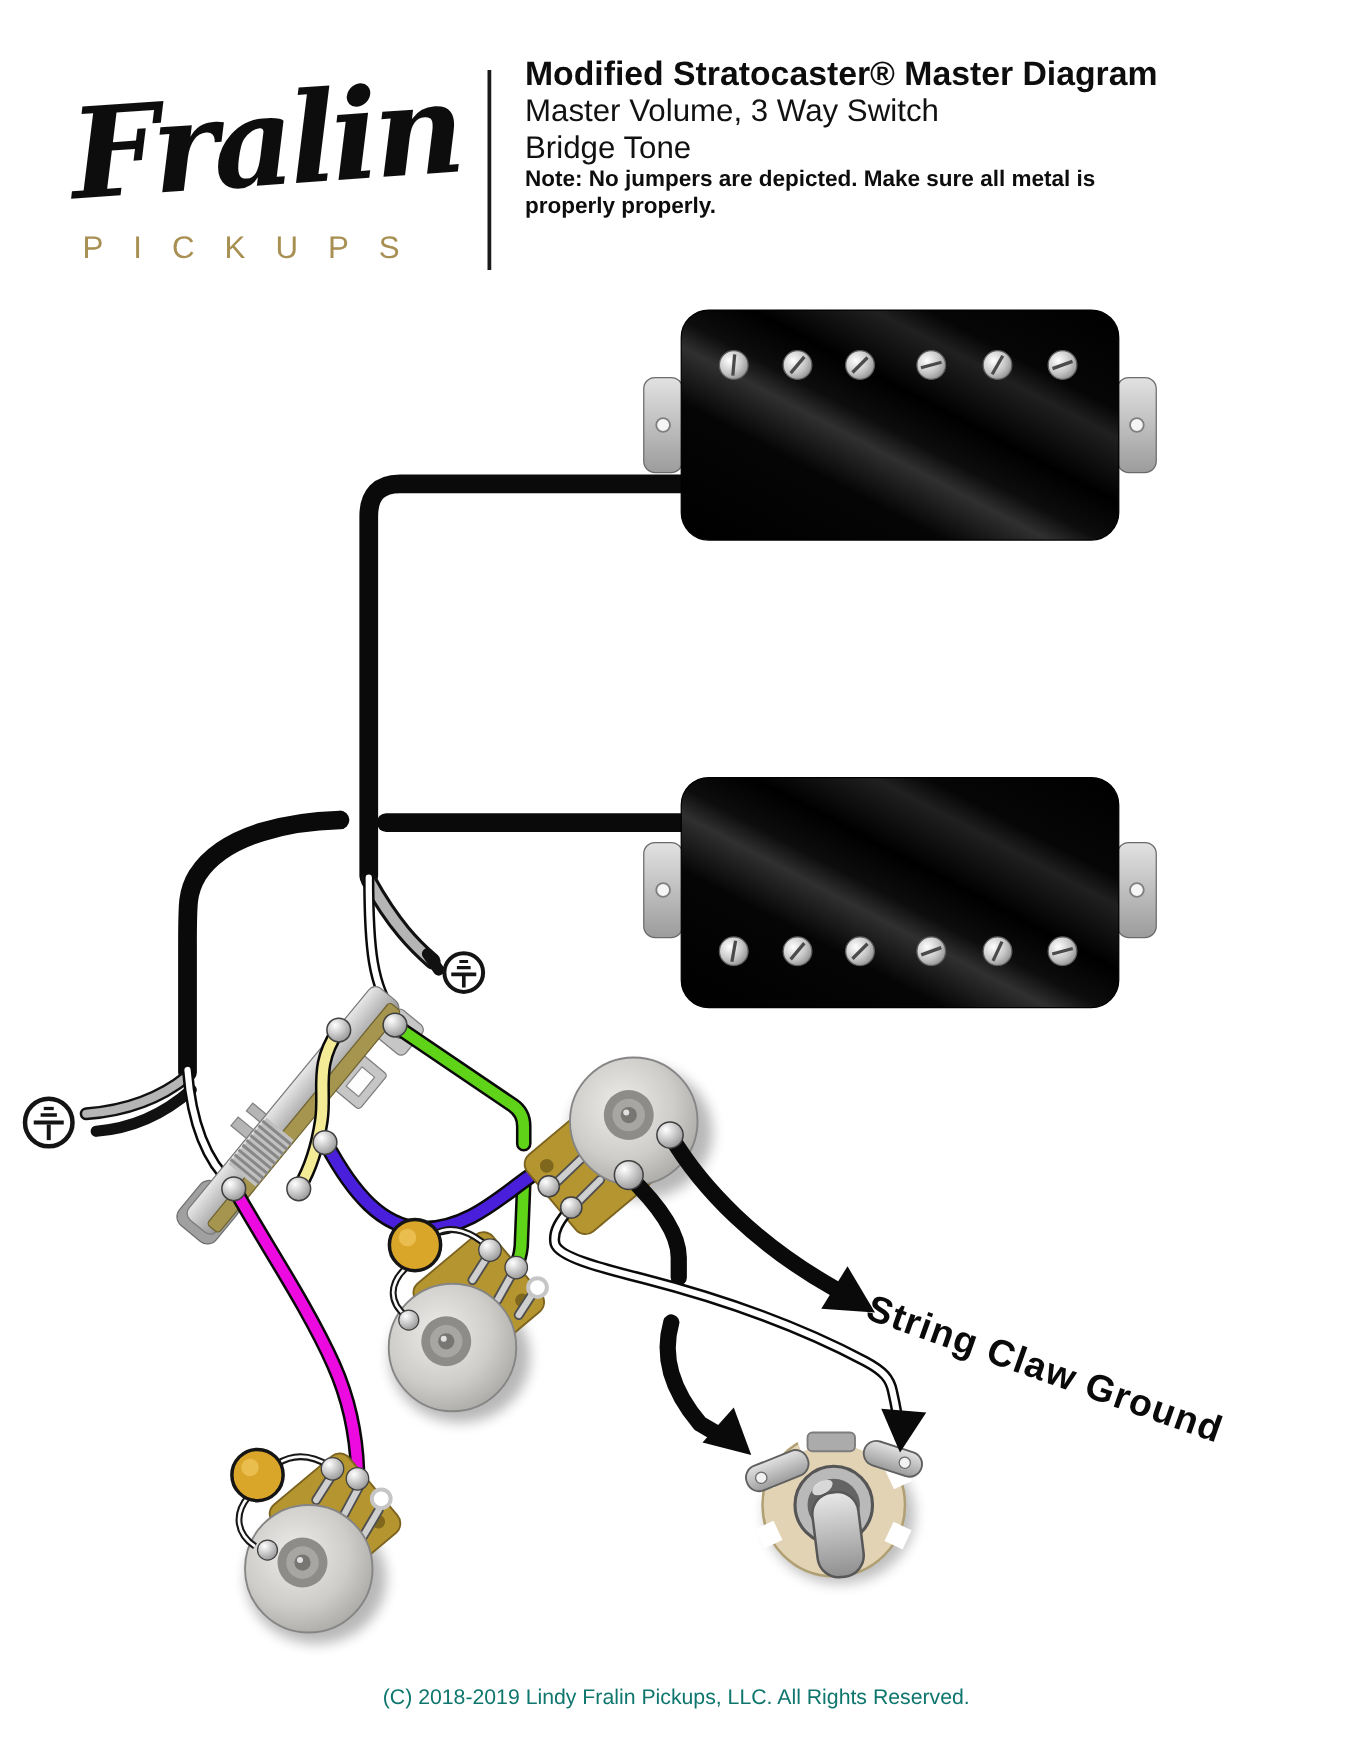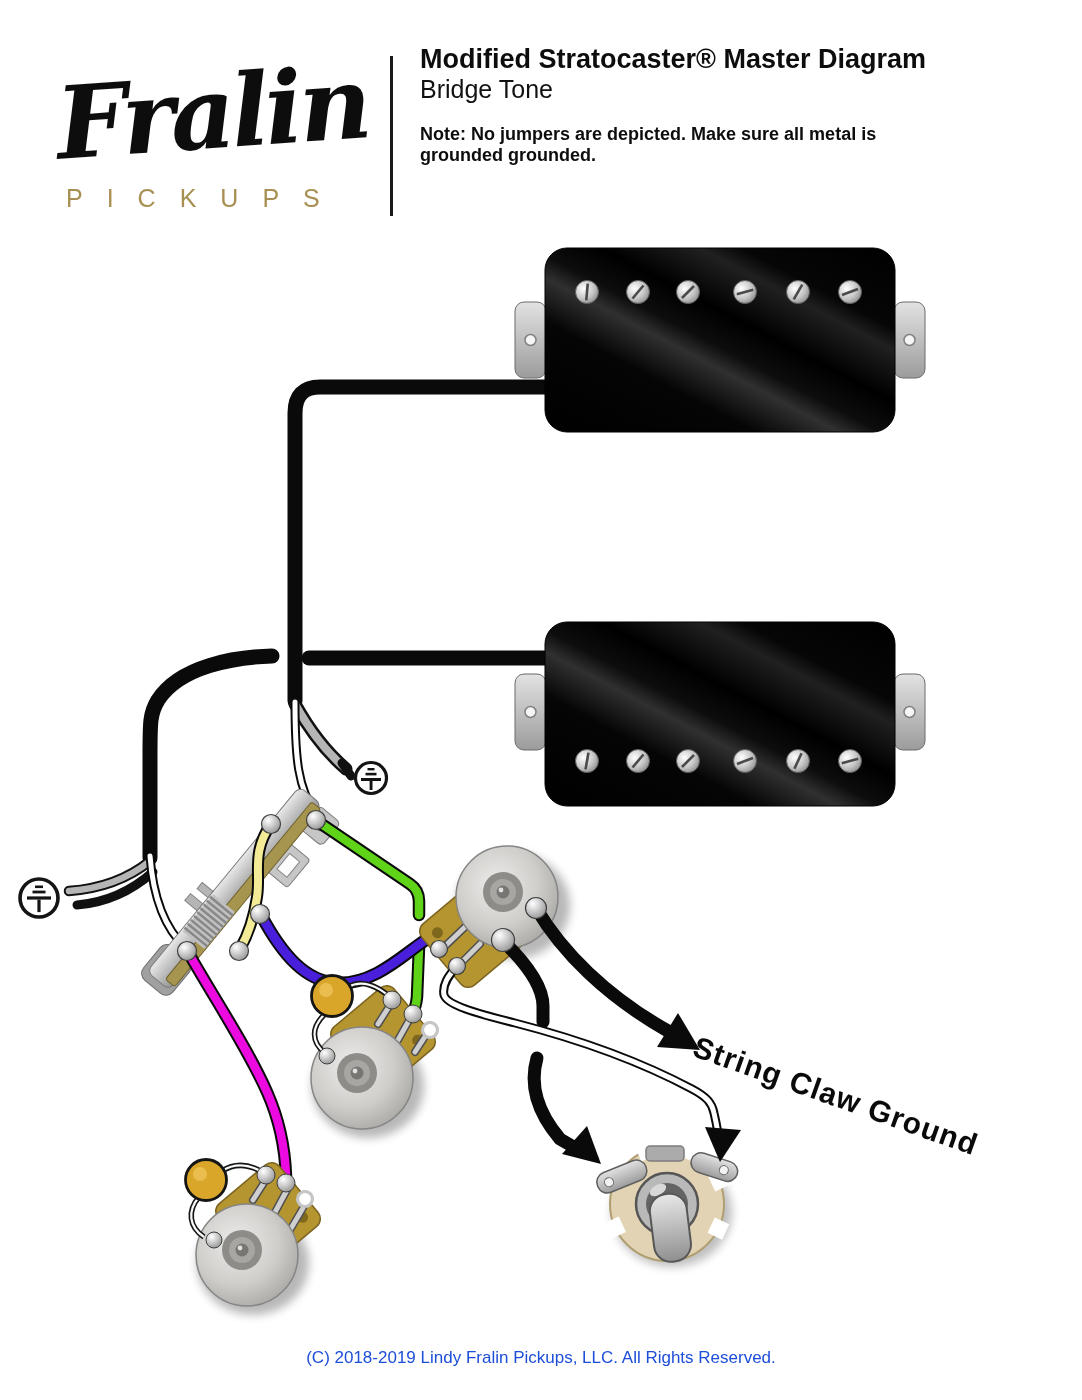--- a/index.html
+++ b/index.html
@@ -17,46 +17,47 @@
   }
   #logo-word{
     left:66px;top:184px;width:330px;
     font-size:25px;font-weight:normal;letter-spacing:24px;color:#a88f52;
     white-space:nowrap;
   }
   #header-divider{left:390px;top:56px;width:3px;height:160px;background:#1a1a1a;}
   #title-block{left:420px;top:44px;width:600px;color:#0d0d0d;}
   #page-title{font-size:27px;font-weight:bold;line-height:31px;}
   .subtitle{font-size:25px;line-height:29px;font-weight:normal;color:#111;}
-  #note-block{margin-top:20px;font-size:18px;font-weight:bold;line-height:21px;color:#0d0d0d;}
+  #note-block{margin-top:0;font-size:18px;font-weight:bold;line-height:21px;color:#0d0d0d;}
   
   #string-claw-label{
     left:700px;top:1030px;font-size:30px;font-weight:bold;color:#0a0a0a;
     transform:rotate(19.5deg);transform-origin:left top;white-space:nowrap;
     letter-spacing:1px;
   }
   
   #footer-copyright{
     left:0;top:1348px;width:1082px;text-align:center;
-    font-size:17px;color:#1d4ed8;
+    font-size:17px;color:#0f766e;
   }
   svg{position:absolute;left:0;top:0;}
 </style>
 </head>
 <body>
 
 <div class="abs" id="logo-script">Fralin</div>
 <div class="abs" id="logo-word">PICKUPS</div>
 <div class="abs" id="header-divider"></div>
 <div class="abs" id="title-block">
   <div id="page-title">Modified Stratocaster® Master Diagram</div>
+  <div class="subtitle">Master Volume, 3 Way Switch</div>
   <div class="subtitle">Bridge Tone</div>
   <div id="note-block">
     <div>Note: No jumpers are depicted. Make sure all metal is</div>
-    <div>grounded grounded.</div>
+    <div>properly properly.</div>
   </div>
 </div>
 
 <svg width="1082" height="1400" viewBox="0 0 1082 1400">
   <defs>
     <linearGradient id="gBody" x1="0%" y1="100%" x2="100%" y2="0%">
       <stop offset="0" stop-color="#000000"></stop>
         <stop offset="0.30" stop-color="#050505"></stop>
       <stop offset="0.42" stop-color="#303030"></stop>
         <stop offset="0.48" stop-color="#0d0d0d"></stop>

